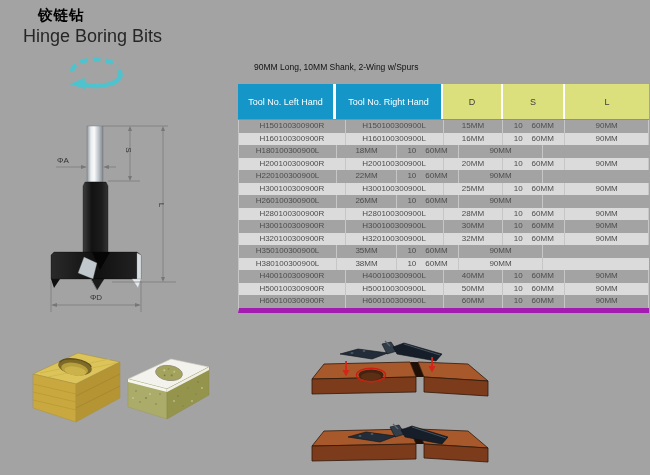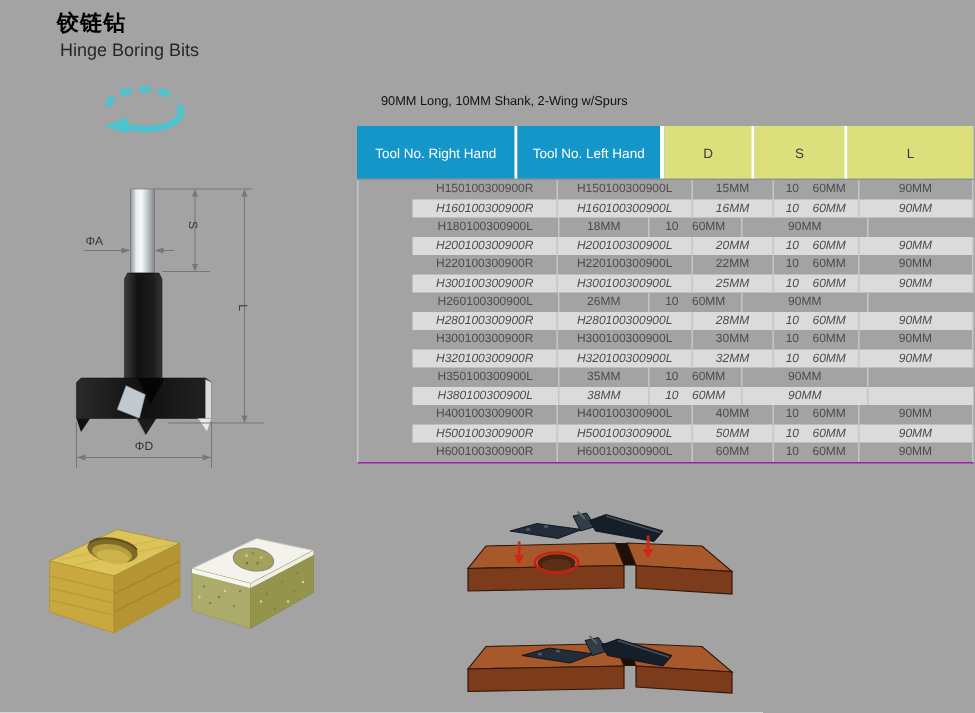--- a/index.html
+++ b/index.html
@@ -1,34 +1,34 @@
 <!DOCTYPE html>
 <html><head>
 <meta charset="utf-8">
 <style>
   html,body{margin:0;padding:0;background:#fff;}
   .page{position:relative;width:650px;height:475px;background:#a3a3a3;overflow:hidden;
         font-family:"Liberation Sans", sans-serif;}
   .abs{position:absolute;}
   .title-zh{left:38px;top:6px;font-size:14.5px;font-weight:600;color:#000;letter-spacing:1px;}
-  .title-en{left:40px;top:26px;font-size:12px;color:#262626;}
+  .title-en{left:23px;top:26px;font-size:18px;color:#262626;}
   .spec-note{left:238px;top:62px;font-size:8.5px;color:#111;padding-left:16px;}
   
   .spec-table{left:238px;top:84px;width:411px;}
   .thead{display:flex;height:35px;border-bottom:1px solid #8f8f8f;}
   .th{display:flex;align-items:center;justify-content:center;font-size:9px;box-sizing:border-box;}
   .th.blue{background:#1496C8;color:#ffffff;}
   .th.yellow{background:#DCE07C;color:#3d3d3d;}
   .c0{width:107px;}.c1{width:98px;}.c2{width:60px;}.c3{width:62px;}.c4{width:84px;}
   .th.c0{border-right:2px solid #fff;}
   .th.c1{border-right:3px solid #fff;}
   .th.c2,.th.c3{border-right:2px solid #fff;}
-  .tbody{border-left:1px solid #c6c6c6;border-bottom:1px solid #a21caf;padding-left:36px;}
+  .tbody{border-left:1px solid #c6c6c6;border-bottom:5px solid #a21caf;}
   .tr{display:flex;height:12.5px;}
-  .tr.alt{background:#DBDBDB;font-style:italic;}
+  .tr.alt{background:#DBDBDB;}
   .td{box-sizing:border-box;font-size:8px;color:#4c4c4c;text-align:center;line-height:12.5px;
       border-right:1px solid #c6c6c6;overflow:hidden;white-space:nowrap;}
   .s-cell{display:flex;justify-content:center;gap:9px;text-align:right;}
   svg text{font-family:"Liberation Sans", sans-serif;}
 </style>
 </head>
 <body>
 
 <div class="page">
 
@@ -101,22 +101,22 @@
     <text x="7" y="59" font-size="8" fill="#333">ΦA</text>
     <text transform="translate(76,46) rotate(90)" text-anchor="middle" font-size="8" fill="#333">S</text>
     <text transform="translate(109,101) rotate(90)" text-anchor="middle" font-size="8" fill="#333">L</text>
     <text x="46" y="196" text-anchor="middle" font-size="8" fill="#333">ΦD</text>
   </svg>
 
   <div class="abs spec-note">90MM Long, 10MM Shank, 2-Wing w/Spurs</div>
 
   <div class="abs spec-table">
     <div class="thead">
+      <div class="th blue c1">Tool No. Left Hand</div>
       <div class="th blue c0">Tool No. Right Hand</div>
-      <div class="th blue c1">Tool No. Left Hand</div>
       <div class="th yellow c2">D</div>
       <div class="th yellow c3">S</div>
       <div class="th yellow c4">L</div>
     </div>
     <div class="tbody">
         <div class="tr">
           <div class="td c0">H150100300900R</div>
           <div class="td c1">H150100300900L</div>
           <div class="td c2">15MM</div>
           <div class="td c3 s-cell">
@@ -148,21 +148,20 @@
           <div class="td c0">H200100300900R</div>
           <div class="td c1">H200100300900L</div>
           <div class="td c2">20MM</div>
           <div class="td c3 s-cell">
             <span>10</span>
             <span>60MM</span>
           </div>
           <div class="td c4">90MM</div>
         </div>
         <div class="tr">
-          <div class="td c0">H220100300900R</div>
           <div class="td c1">H220100300900L</div>
           <div class="td c2">22MM</div>
           <div class="td c3 s-cell">
             <span>10</span>
             <span>60MM</span>
           </div>
           <div class="td c4">90MM</div>
         </div>
         <div class="tr alt">
           <div class="td c0">H300100300900R</div>

